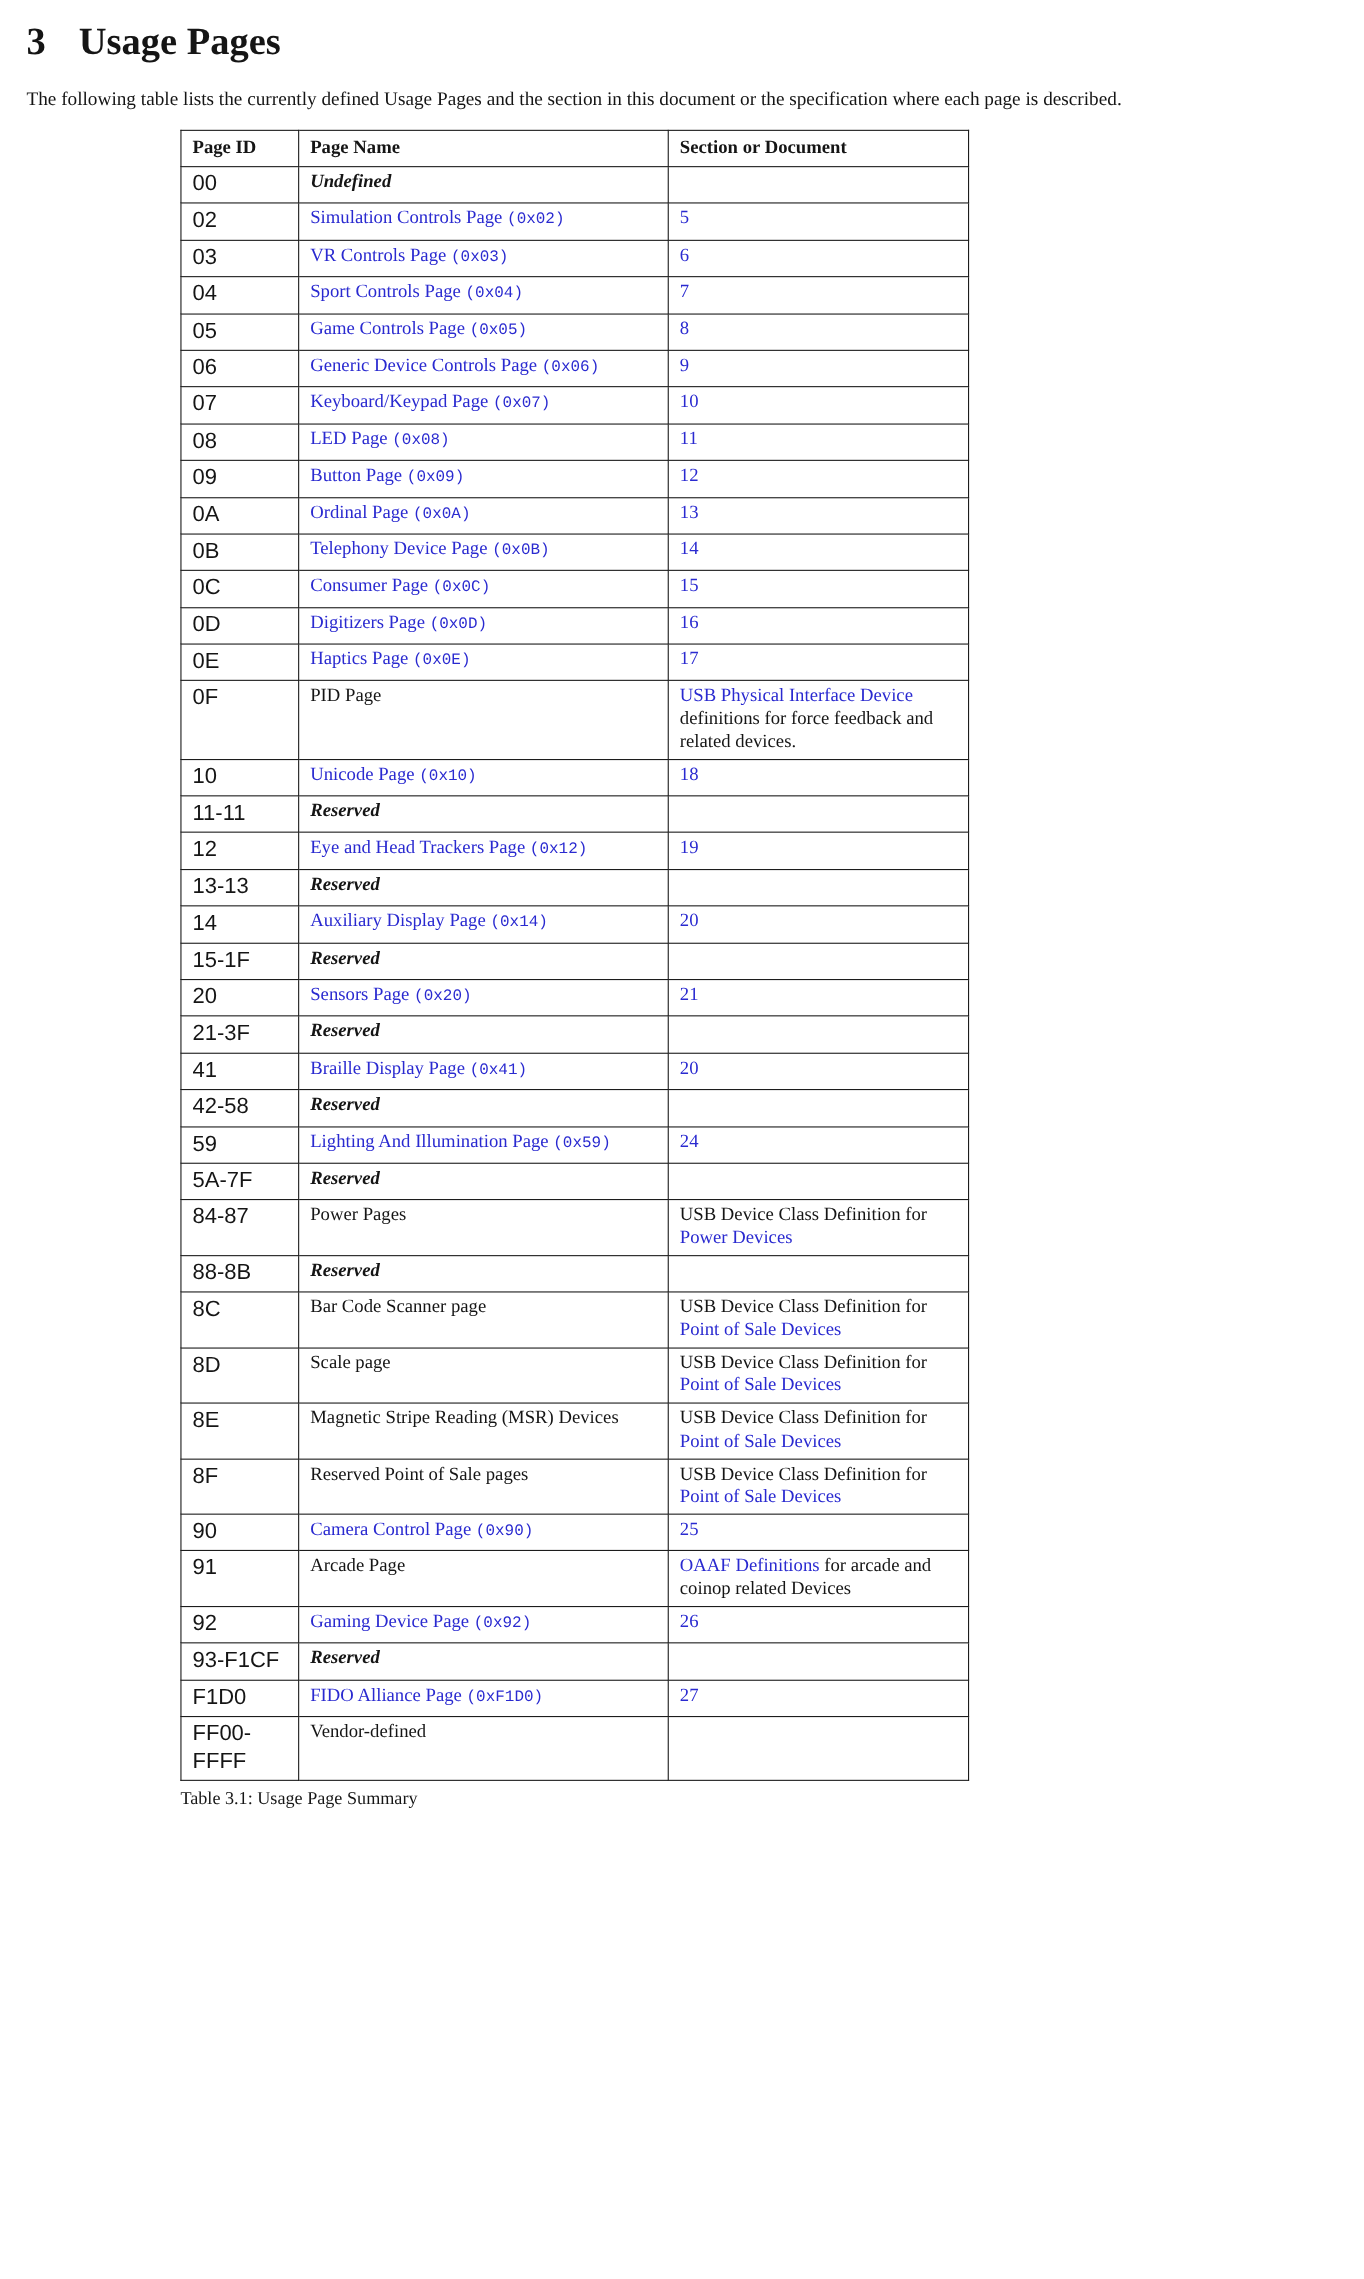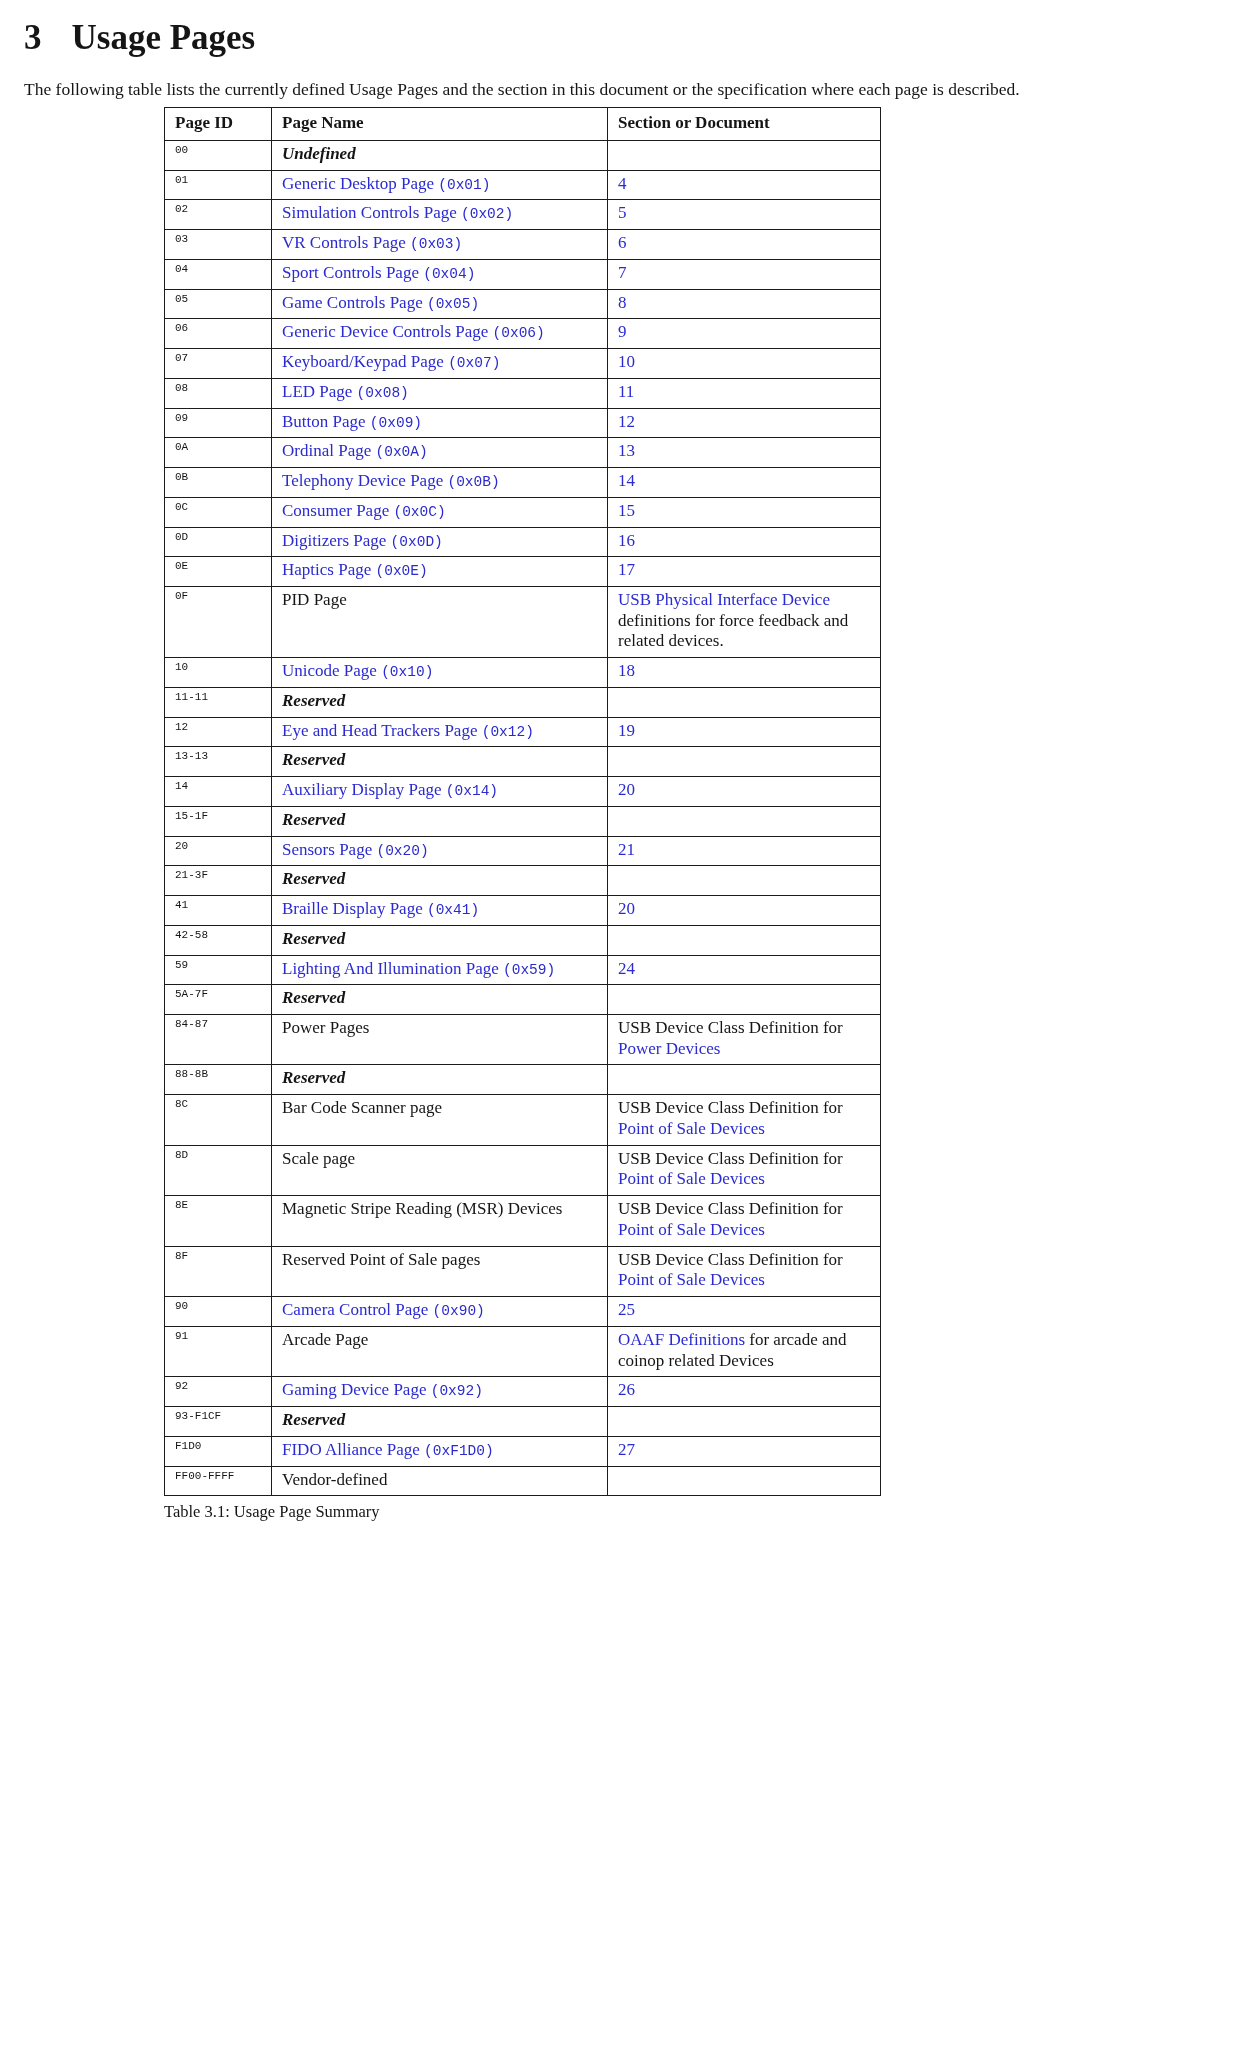--- a/index.html
+++ b/index.html
@@ -1,27 +1,27 @@
 <!DOCTYPE html>
 <html><head>
 <meta charset="utf-8">
 <style>
   html,body{margin:0;padding:0;background:#ffffff;}
   body{width:1240px;font-family:"Liberation Serif",serif;color:#151515;}
   .page{padding:12px 24px 40px 24px;}
   .heading{display:flex;align-items:baseline;gap:30px;font-weight:bold;font-size:35px;margin:6px 0 18px 0;}
-  .intro{font-size:17.5px;line-height:1.5;text-align:justify;margin:0 0 5px 0;}
+  .intro{font-size:17.5px;line-height:1.5;text-align:justify;margin:0 0 16px 0;}
   .table-area{margin-left:104px;width:fit-content;padding-left:36px;}
   table{border-collapse:collapse;table-layout:fixed;}
   col.c-id{width:107px;}
   col.c-name{width:336px;}
   col.c-sec{width:273px;}
   th,td{border:1px solid #1c1c1c;padding:3px 10px 5px 10px;vertical-align:top;text-align:left;font-size:17px;line-height:1.22;}
   th{font-weight:bold;padding-top:5px;padding-bottom:6px;}
-  .mono{font-family:Liberation Mono, monospace;font-size:11px;}
+  .mono{font-family:Liberation Sans, sans-serif;font-size:20px;}
   .s-p{color:#151515;}
   .s-i{color:#151515;font-style:italic;font-weight:bold;}
   .s-l{color:#2a2ad0;cursor:pointer;}
   .s-lm{color:#2a2ad0;font-family:"Liberation Mono","DejaVu Sans Mono",monospace;font-size:14.5px;cursor:pointer;}
   .caption{font-size:16.5px;margin-top:6px;}
 </style>
 </head>
 <body>
 
 <div class="page">
@@ -47,25 +47,20 @@
           <th>Section or Document</th>
         </tr>
       </thead>
       <tbody>
           <tr>
             <td class="mono">00</td>
             <td><span class="s-i">Undefined</span></td>
             <td></td>
           </tr>
           <tr>
-            <td class="mono">01</td>
-            <td><span class="s-l">Generic Desktop Page </span><span class="s-lm">(0x01)</span></td>
-            <td><span class="s-l">4</span></td>
-          </tr>
-          <tr>
             <td class="mono">02</td>
             <td><span class="s-l">Simulation Controls Page </span><span class="s-lm">(0x02)</span></td>
             <td><span class="s-l">5</span></td>
           </tr>
           <tr>
             <td class="mono">03</td>
             <td><span class="s-l">VR Controls Page </span><span class="s-lm">(0x03)</span></td>
             <td><span class="s-l">6</span></td>
           </tr>
           <tr>

